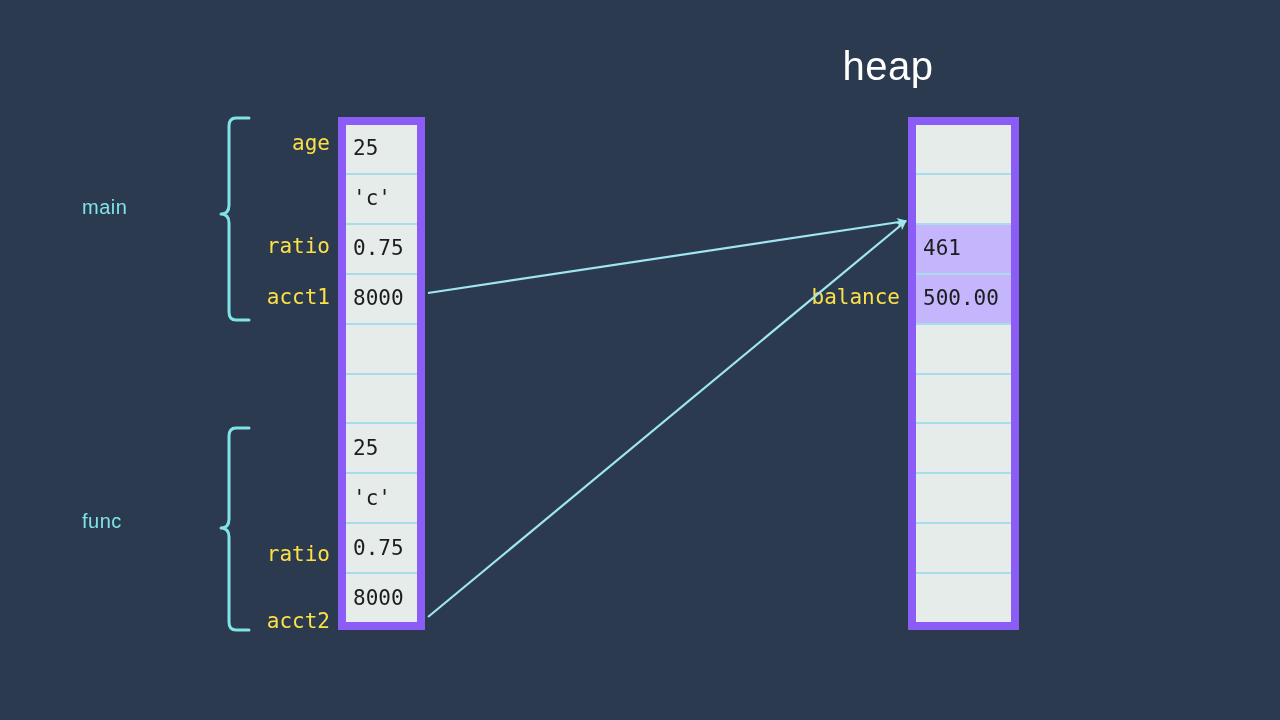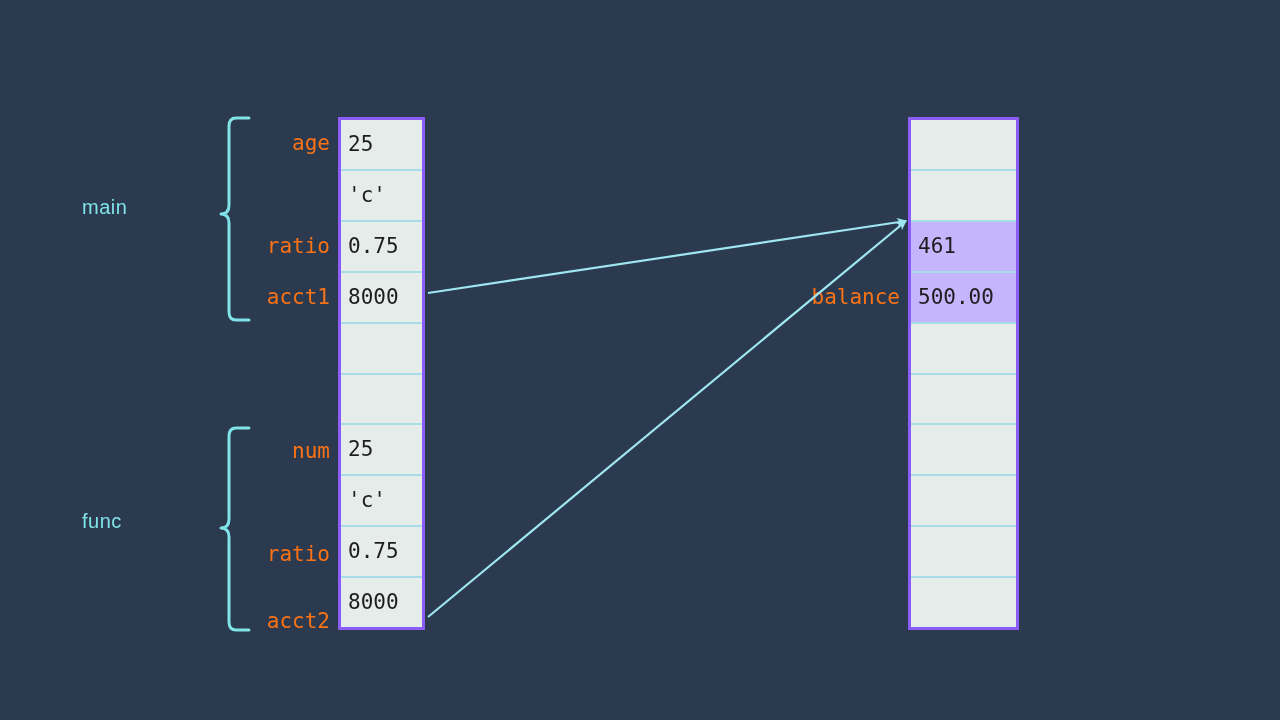--- a/index.html
+++ b/index.html
@@ -28,21 +28,21 @@
     white-space: nowrap;
   }
   #stack-title { left: 252px; top: 44px; width: 180px; }
   #heap-title  { left: 798px; top: 44px; width: 180px; }
 
   
   .mem-col {
     position: absolute;
     box-sizing: border-box;
     background: #e6ecea;
-    border: 3px solid #8b5cf6;
+    border: 8px solid #8b5cf6;
     display: flex;
     flex-direction: column;
   }
   #stack-col { left: 338px; top: 117px; width: 87px;  height: 513px; }
   #heap-col  { left: 908px; top: 117px; width: 111px; height: 513px; }
 
   .mem-cell {
     box-sizing: border-box;
     flex: 1 1 0;
     background: #e6ecea;
@@ -56,21 +56,21 @@
     line-height: 1;
     letter-spacing: 0px;
     white-space: nowrap;
   }
   .mem-cell:last-child { border-bottom: none; }
   .mem-cell.hl { background: #c4b5fd; }
 
   
   .var-label {
     position: absolute;
-    color: #f97316;
+    color: #fde047;
     font-family: "DejaVu Sans Mono", monospace;
     font-size: 21px;
     line-height: 1;
     white-space: nowrap;
   }
   .var-label.right { text-align: right; }
 
   
   .frame-label {
     position: absolute;
@@ -90,20 +90,21 @@
     left: 0; top: 0;
     width: 1280px; height: 720px;
     pointer-events: none;
   }
 </style>
 </head>
 <body>
 
 <div id="stage">
 
+  <div class="col-title" id="heap-title">heap</div>
 
   <div class="mem-col" id="stack-col">
     <div class="mem-cell">25</div>
     <div class="mem-cell">'c'</div>
     <div class="mem-cell">0.75</div>
     <div class="mem-cell">8000</div>
     <div class="mem-cell"></div>
     <div class="mem-cell"></div>
     <div class="mem-cell">25</div>
     <div class="mem-cell">'c'</div>
@@ -120,21 +121,20 @@
     <div class="mem-cell"></div>
     <div class="mem-cell"></div>
     <div class="mem-cell"></div>
     <div class="mem-cell"></div>
     <div class="mem-cell"></div>
   </div>
 
   <div class="var-label right" style="left:130px; top:133px; width:200px;">age</div>
   <div class="var-label right" style="left:130px; top:236px; width:200px;">ratio</div>
   <div class="var-label right" style="left:130px; top:287px; width:200px;">acct1</div>
-  <div class="var-label right" style="left:130px; top:441px; width:200px;">num</div>
   <div class="var-label right" style="left:130px; top:544px; width:200px;">ratio</div>
   <div class="var-label right" style="left:130px; top:595px; width:200px;margin-top:16px;">acct2</div>
 
   <div class="var-label right" style="left:700px; top:287px; width:200px;">balance</div>
 
   <div class="frame-label" id="label-main">main</div>
   <div class="frame-label" id="label-func">func</div>
 
   <svg id="braces" viewBox="0 0 1280 720">
     <g fill="none" stroke="#7fe3e8" stroke-width="3" stroke-linecap="round" stroke-linejoin="round">

